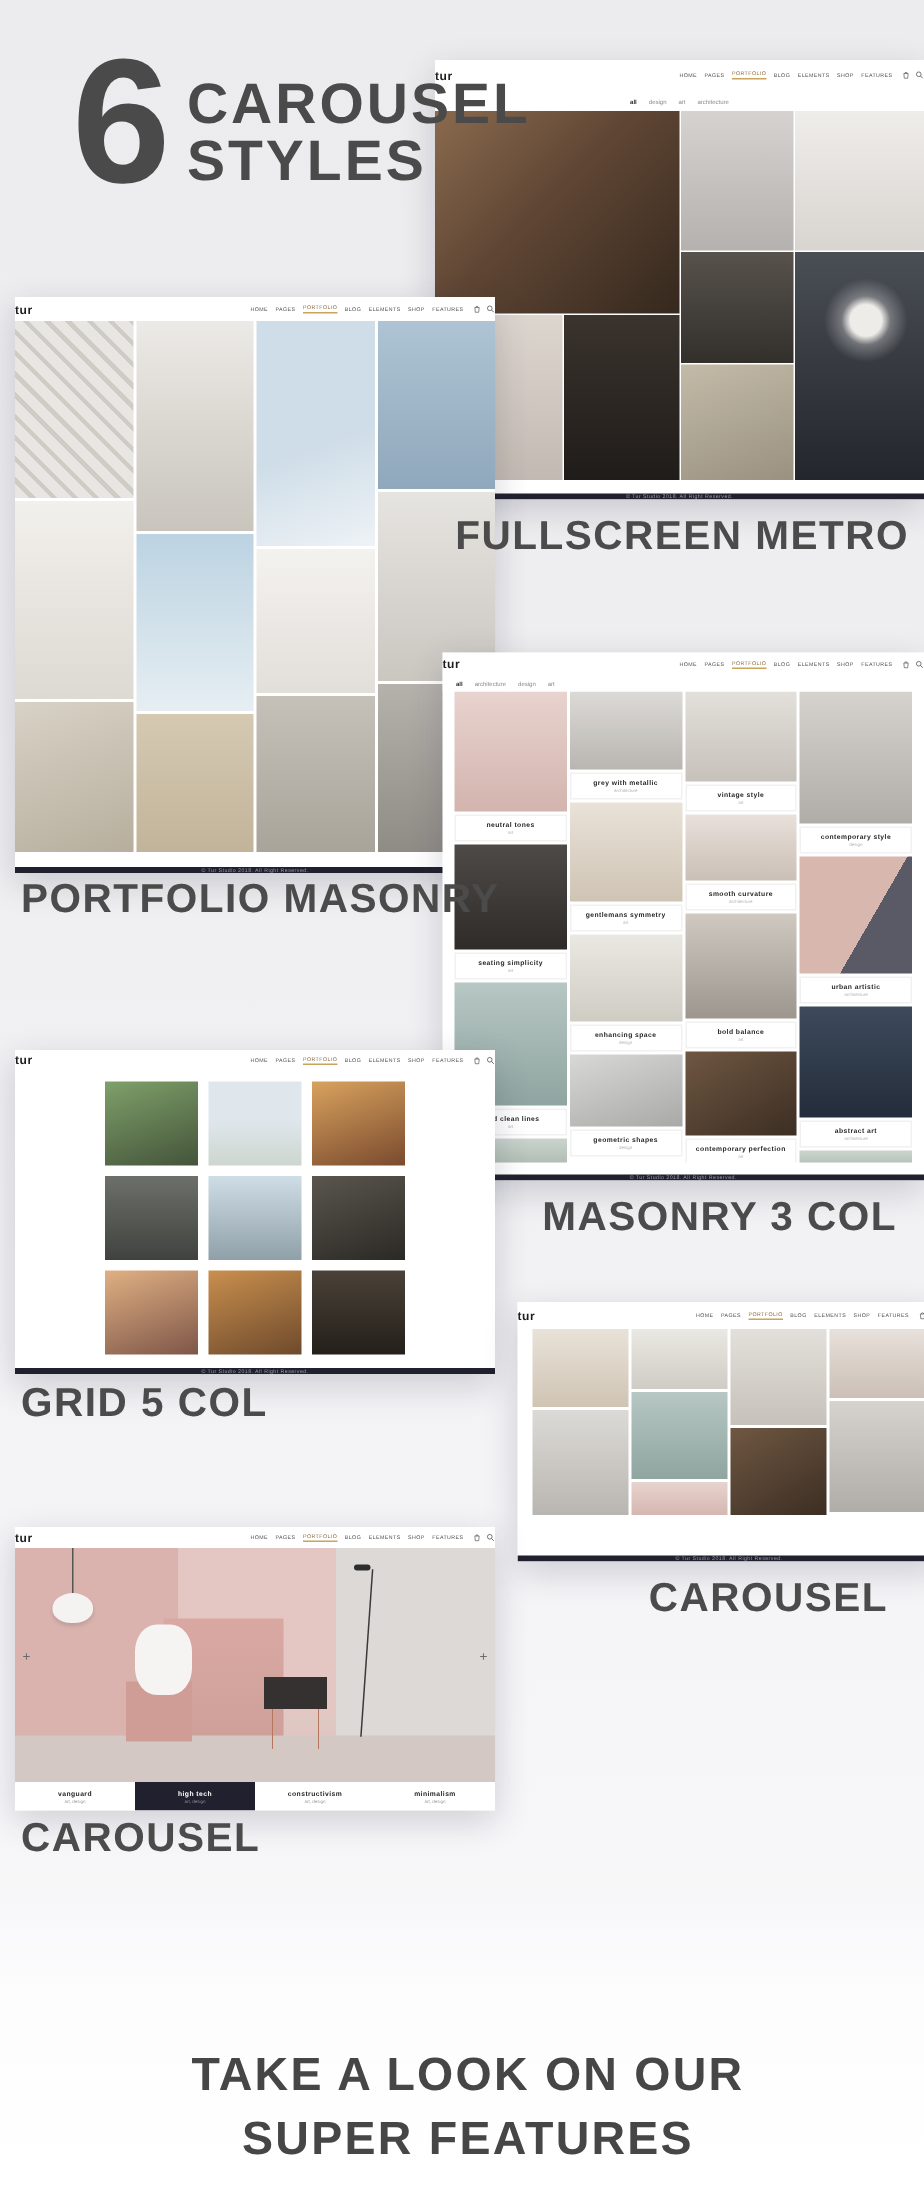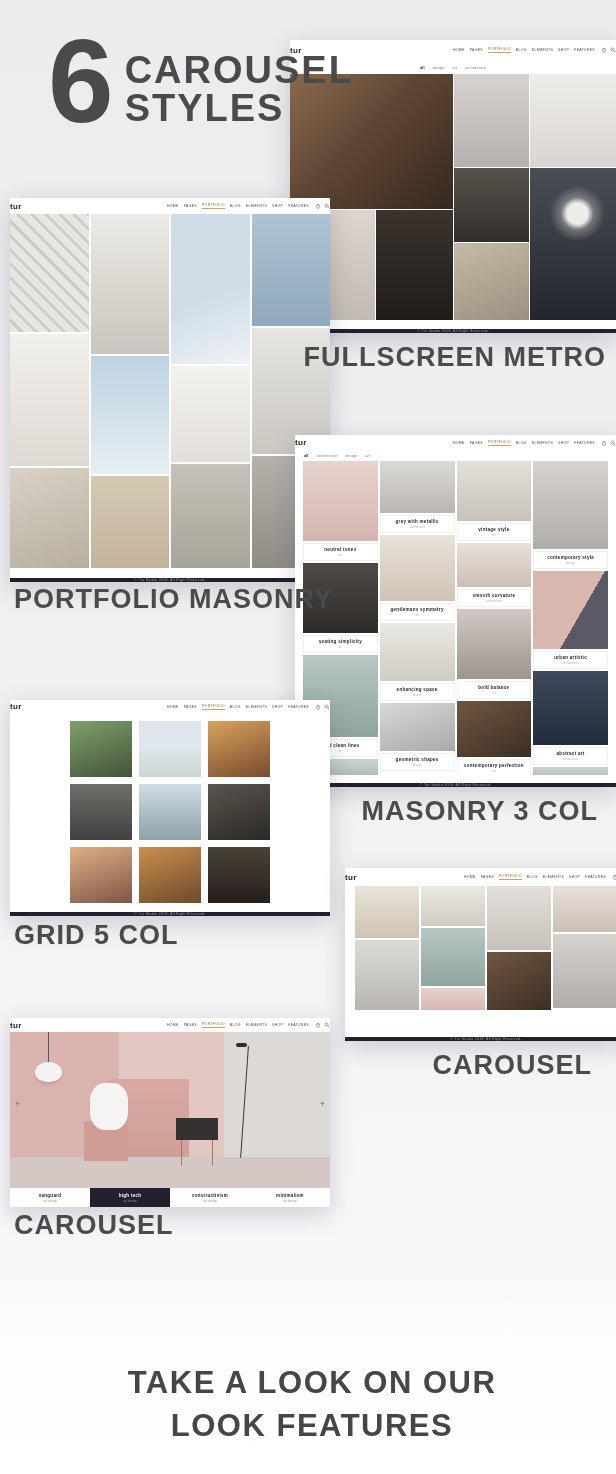--- a/index.html
+++ b/index.html
@@ -520,15 +520,15 @@
         <b>minimalism</b>
         <i>art, design</i>
       </div>
     </div>
 </section>
 <h2 class="shot-label lbl-car">CAROUSEL</h2>
 
 <div class="bottom-band">
   <h2 class="bottom-heading">
     <span>TAKE A LOOK ON OUR</span><br>
-    <span>LOOK FEATURES</span>
+    <span>SUPER FEATURES</span>
   </h2>
 </div>
 
 </body></html>

